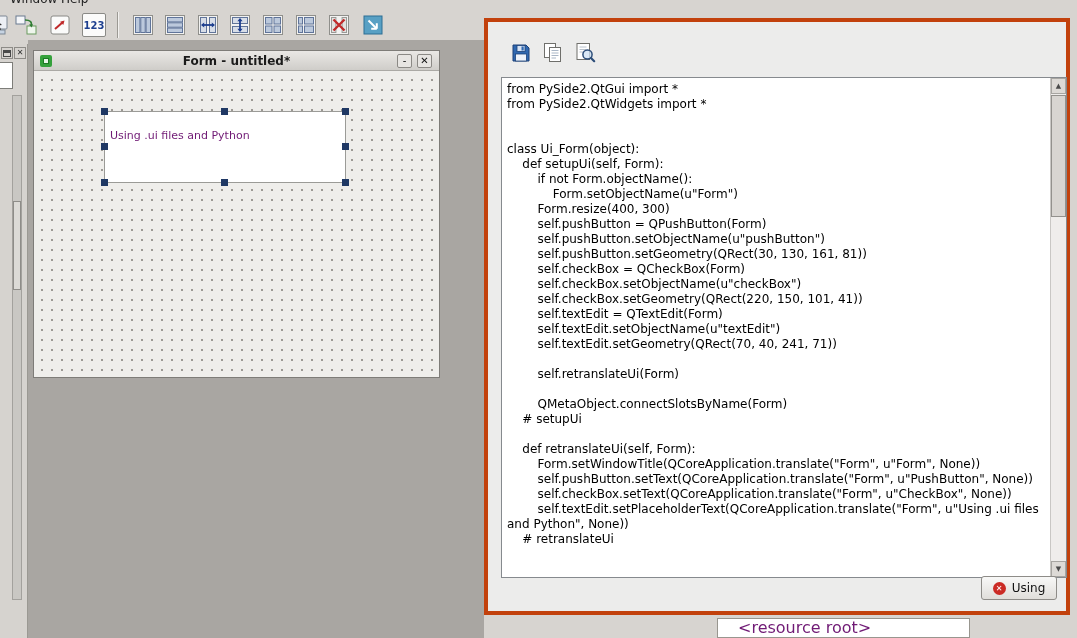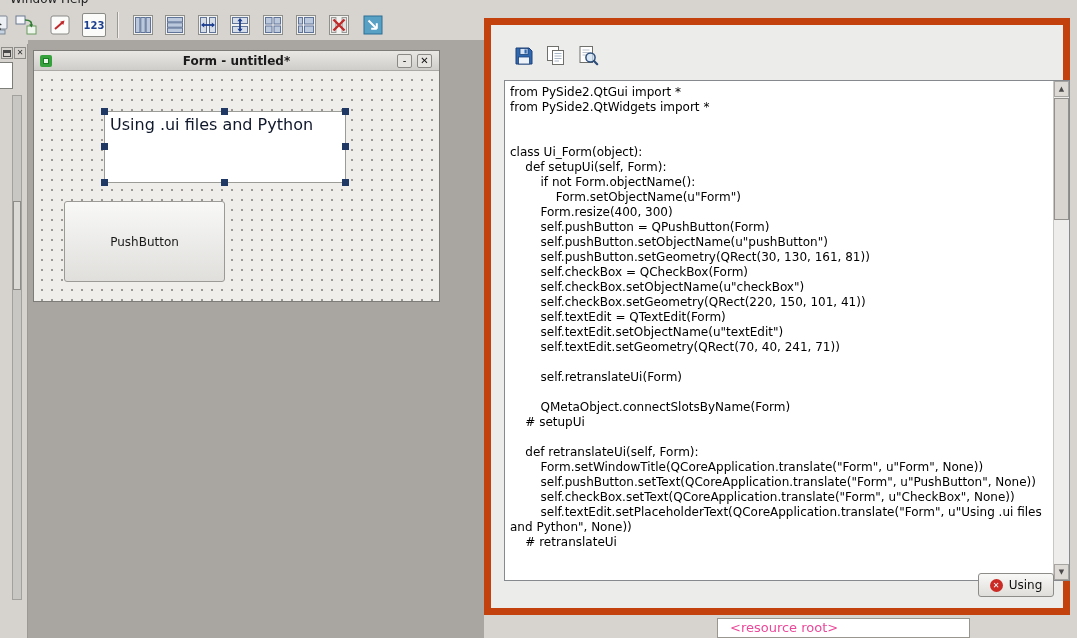--- a/index.html
+++ b/index.html
@@ -32,52 +32,52 @@
                  background:#fff; border:1px solid #7d7d79; border-left:none; }
   .dock-scroll { position:absolute; left:12px; top:51px; width:10px; height:505px;
                  background:#c9c7c3; border:1px solid #a3a19d; }
   .dock-thumb { position:absolute; left:0; right:0; top:105px; height:89px;
                 background:#dcdad6; border:1px solid #8e8c88; }
 
   
   .mdi { position:absolute; left:28px; top:40px; width:456px; height:598px; background:#a9a6a2; }
 
   
-  .form-window { position:absolute; left:33px; top:50px; width:407px; height:252px;
+  .form-window { position:absolute; left:33px; top:50px; width:407px; height:328px;
                  background:#efeeeb; border:1px solid #7e7c78; }
   .ftitle { position:absolute; left:0; top:0; right:0; height:20px;
             background:linear-gradient(#eae8e5,#cfcdc9); border-bottom:1px solid #aba9a5; }
   .ficon { position:absolute; left:6px; top:4px; width:12px; height:12px; background:#35a13c;
            border-radius:2px; display:flex; align-items:center; justify-content:center; }
   .ficon-inner { width:6px; height:6px; background:#eaf7ea; border:1px solid #1d7a24; }
   .ftext { position:absolute; left:0; right:0; top:3px; text-align:center;
            font-weight:bold; font-size:12px; color:#1b1b1b; }
   .wbtn { position:absolute; top:3px; width:15px; height:14px; background:#e7e5e2;
           border:1px solid #8b8985; border-radius:2px; font-size:10px; line-height:12px;
           text-align:center; color:#111; }
   .wclose { font-weight:bold; }
   .fcanvas { position:absolute; left:0; top:20px; right:0; bottom:0; background:#efeeeb;
              background-image:radial-gradient(#9c9994 1px, transparent 1.2px);
              background-size:10px 10px; background-position:3px 4px; }
   .qtextedit { position:absolute; left:70px; top:40px; width:242px; height:72px;
                background:#fff; border:1px solid #9b9b97; }
-  .qplaceholder { display:block; padding:3px 5px; color:#0f172a; font-size:16px; }
+  .qplaceholder { display:block; padding:17px 5px; color:#701a75; font-size:11px; }
   .handle { position:absolute; width:7px; height:7px; background:#1f3864; }
   .qpushbutton { position:absolute; left:30px; top:130px; width:161px; height:81px;
                  background:linear-gradient(#f8f8f7,#e0dfdc); border:1px solid #9c9a96;
                  border-radius:3px; display:flex; align-items:center; justify-content:center;
                  font-size:12px; color:#1a1a1a; }
   .qcheckbox { position:absolute; left:220px; top:150px; width:101px; height:41px;
                display:flex; align-items:center; gap:6px; }
   .cbox { width:13px; height:13px; background:#fff; border:1px solid #898783; }
   .clabel { font-size:12px; color:#1a1a1a; }
 
   
   .dialog { position:absolute; left:484px; top:18px; width:586px; height:597px;
-            background:#ececeb; border:7px solid #c2410c; }
+            background:#ececeb; border:4px solid #c2410c; }
   .dbtn { position:absolute; top:19px; width:24px; height:24px; }
   .code-area { position:absolute; left:13px; top:55px; width:566px; height:501px;
                background:#fff; border:1px solid #868a8e; }
   .code { position:absolute; left:0; top:0; right:16px; bottom:0; padding:4px 2px 4px 5px;
           font-family:"DejaVu Sans","Liberation Sans",sans-serif; font-size:12px;
           line-height:15px; white-space:pre-wrap; overflow:hidden; color:#000; }
   .vscroll { position:absolute; right:0; top:0; width:16px; height:100%;
              background:#efedeb; border-left:1px solid #c9c7c4; }
   .sbtn { position:absolute; left:0; width:15px; height:16px; background:#dddad6;
           border:1px solid #a7a5a1; font-size:7px; color:#4a4a4a; text-align:center;
@@ -87,21 +87,21 @@
   .close-btn { position:absolute; right:9px; bottom:11px; width:76px; height:24px;
                background:linear-gradient(#f8f8f7,#e0deda); border:1px solid #8e8c88;
                border-radius:3px; display:flex; align-items:center; justify-content:center;
                gap:6px; font-size:12px; color:#111; cursor:default; }
   .close-circle { width:13px; height:13px; border-radius:50%; background:#cb2b25; color:#fff;
                   font-size:8px; line-height:13px; text-align:center; font-weight:bold; }
 
   
   .resource-box { position:absolute; left:717px; top:618px; width:253px; height:20px;
                   background:#fff; border:1px solid #98968f; overflow:hidden; }
-  .resource-item { padding-left:12px; line-height:17px; font-size:13px; color:#ec4899; }
+  .resource-item { padding-left:20px; line-height:17px; font-size:16px; color:#701a75; }
 </style>
 </head>
 <body>
 
 <div class="menubar">
   <span class="menu-item" style="left:10px">Window</span>
   <span class="menu-item" style="left:61px">Help</span>
 </div>
 
 <div class="toolbar">
@@ -255,21 +255,20 @@
       <span class="qplaceholder">Using .ui files and Python</span>
     </div>
     <span class="handle" style="left:67px;top:37px"></span>
     <span class="handle" style="left:187px;top:37px"></span>
     <span class="handle" style="left:308px;top:37px"></span>
     <span class="handle" style="left:67px;top:72px"></span>
     <span class="handle" style="left:308px;top:72px"></span>
     <span class="handle" style="left:67px;top:108px"></span>
     <span class="handle" style="left:187px;top:108px"></span>
     <span class="handle" style="left:308px;top:108px"></span>
-    <div class="qpushbutton">PushButton</div>
   </div>
 </div>
 
 <div class="dialog">
   <div class="dbtn" style="left:21px">
     <span>
       <svg viewBox="0 0 24 24" width="24" height="24">
         <path d="M4 4h13l3 3v13H4z" fill="#3068b0" stroke="#1c4178"></path>
         <rect x="8" y="4.5" width="8" height="6" fill="#d7e3f4" stroke="#1c4178" stroke-width="0.8"></rect>
         <rect x="12.5" y="5.5" width="2.2" height="4" fill="#3068b0"></rect>

